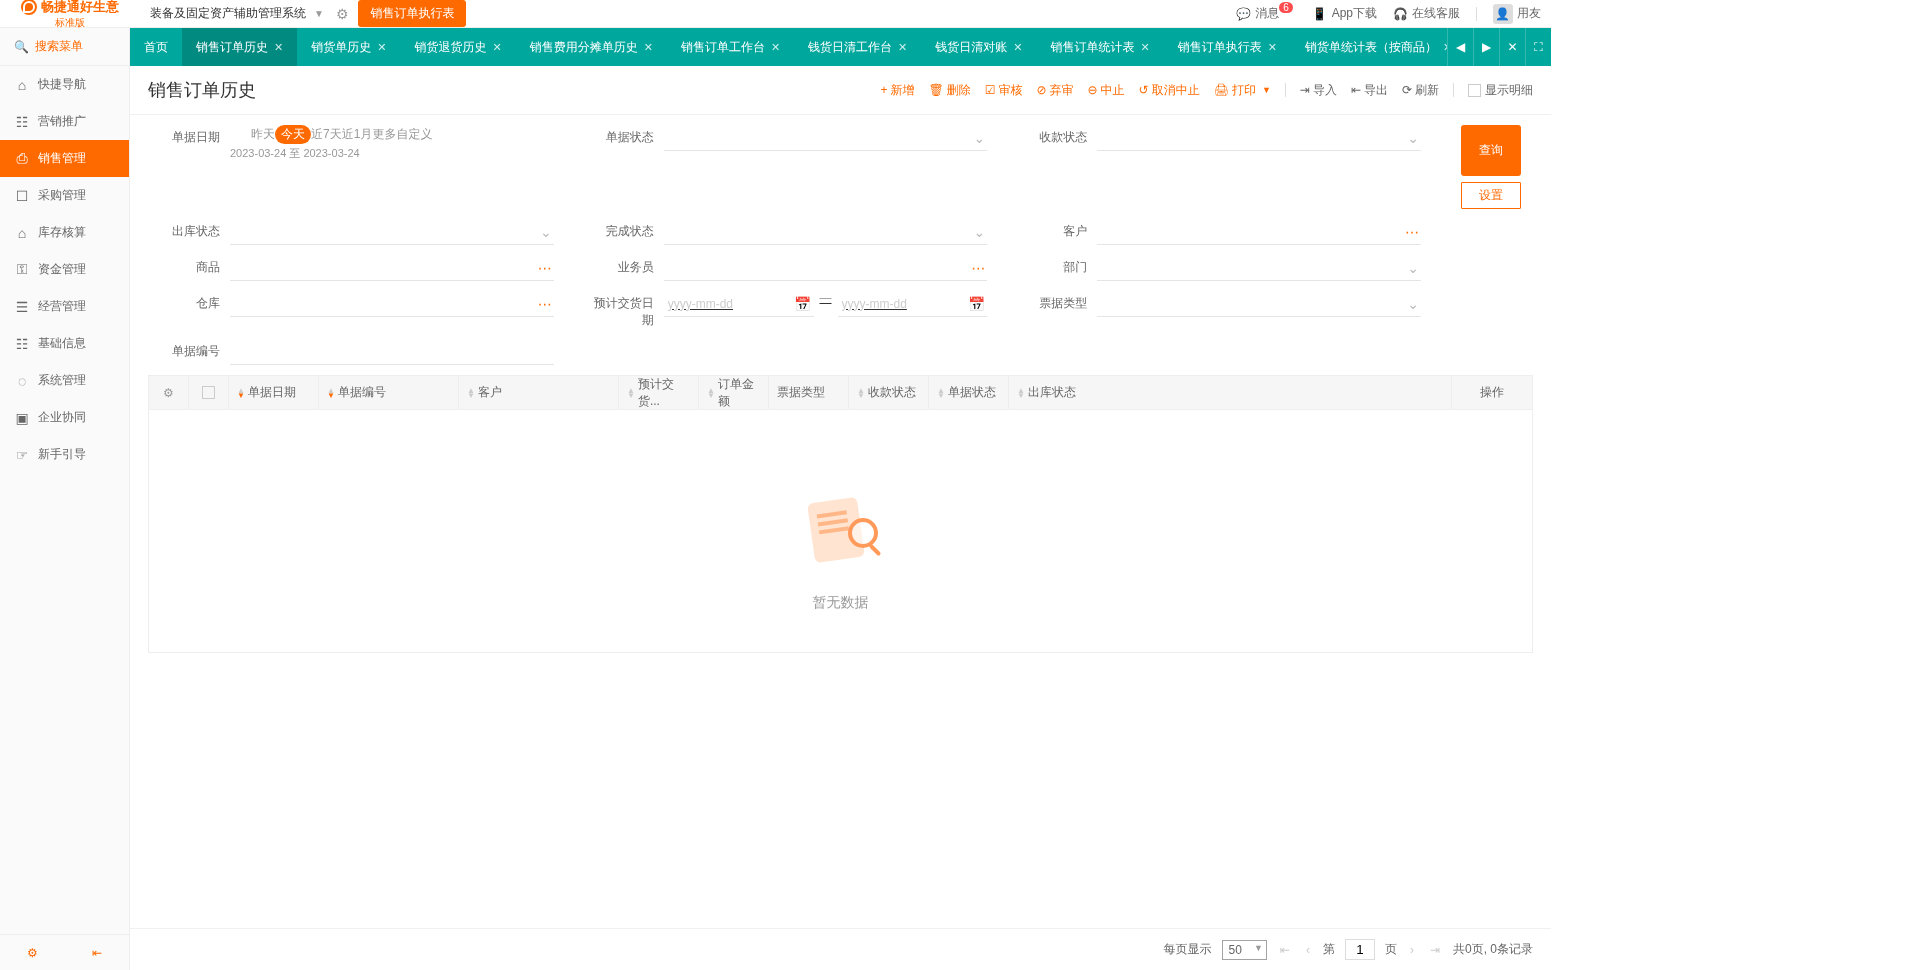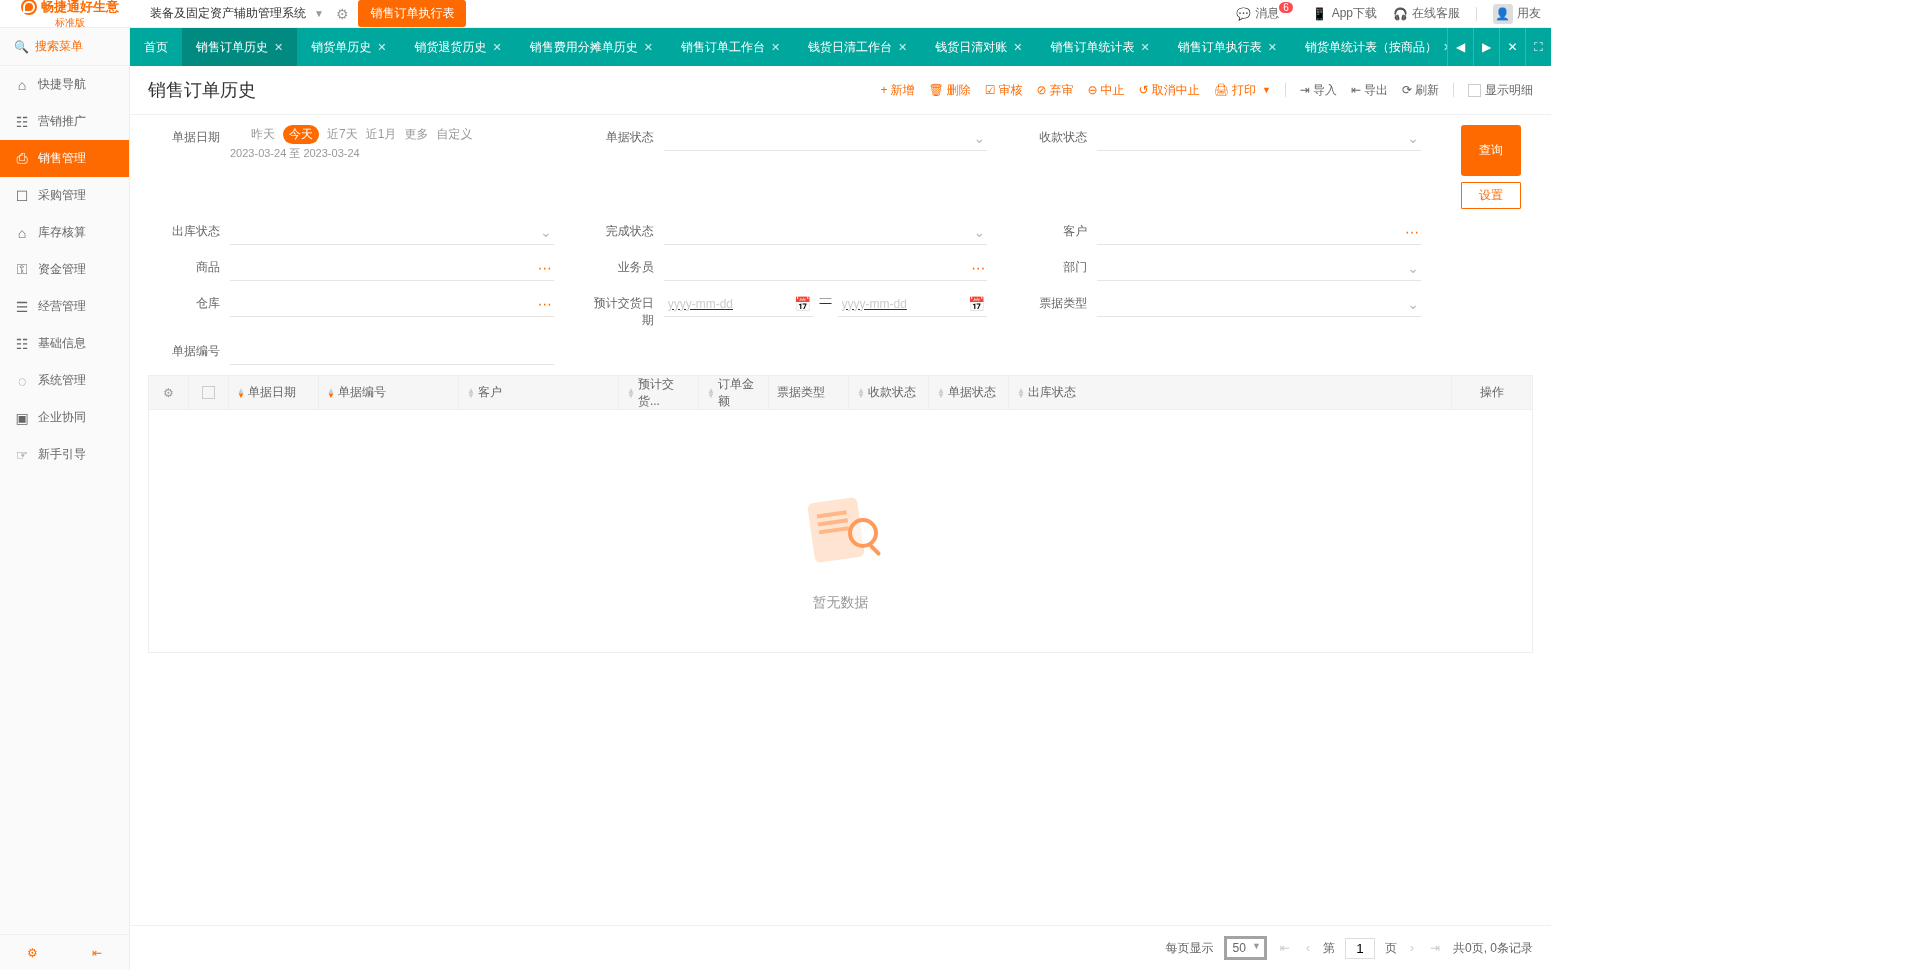--- a/index.html
+++ b/index.html
@@ -62,21 +62,21 @@
 
 .filter-form { padding: 10px 30px 0 30px; }
 .filter-row { display: flex; gap: 40px; margin-bottom: 10px; }
 .filter-item { display: flex; align-items: flex-start; flex: 1; min-width: 0; }
 .fi-label { width: 70px; text-align: right; color: #666; padding-right: 10px; padding-top: 4px; font-size: 12px; }
 .fi-control { flex: 1; }
 .fi-input { width: 100%; height: 26px; border: none; border-bottom: 1px solid #e5e5e5; padding: 0 4px; font-size: 12px; color: #333; background: transparent; position: relative; }
 .fi-input-wrap { position: relative; display: flex; align-items: center; }
 .fi-suffix { position: absolute; right: 2px; color: #ff6a00; font-size: 14px; }
 .fi-suffix.gray { color: #bbb; }
-.date-presets { display: flex; gap: 8px; align-items: center; flex-wrap: wrap; padding-left: 21px; }
+.date-presets { display: flex; gap: 0; align-items: center; flex-wrap: wrap; padding-left: 21px; }
 .dp-item { color: #999; cursor: pointer; font-size: 12px; }
 .dp-item.active { background: #ff6a00; color: #fff; padding: 1px 6px; border-radius: 10px; }
 .date-range-text { color: #999; font-size: 11px; margin-top: 2px; }
 .filter-actions { width: 60px; display: flex; flex-direction: column; gap: 6px; }
 .btn-primary { background: #ff6a00; color: #fff; border: none; padding: 17px 0; border-radius: 3px; cursor: pointer; font-size: 12px; }
 .btn-outline { background: #fff; color: #ff6a00; border: 1px solid #ff6a00; padding: 4px 0; border-radius: 1px; cursor: pointer; font-size: 12px; }
 .date-pair { display: flex; align-items: flex-start; gap: 6px; text-decoration: underline; }
 .date-pair .fi-input-wrap { flex: 1; }
 .date-sep { color: #999; }
 .cal-icon { color: #ff6a00; }
@@ -107,21 +107,21 @@
 .empty-state { padding: 80px 0 40px 0; text-align: center; }
 .empty-img { width: 90px; height: 90px; margin: 0 auto 14px auto; position: relative; }
 .empty-doc { position: absolute; left: 15px; top: 10px; width: 50px; height: 60px; background: #ffe4d1; border-radius: 6px; transform: rotate(-8deg); }
 .empty-doc::before { content:''; position:absolute; left:8px; top:12px; width:30px; height:4px; background:#ffb787; box-shadow: 0 8px 0 #ffb787, 0 16px 0 #ffb787; }
 .empty-mag { position: absolute; right: 8px; top: 28px; width: 30px; height: 30px; border: 4px solid #ff9a5a; border-radius: 50%; background: rgba(255,255,255,0.5);}
 .empty-mag::after { content:''; position:absolute; right:-8px; bottom:-8px; width: 14px; height:4px; background:#ff9a5a; transform: rotate(45deg); border-radius:2px;}
 .empty-text { color: #999; font-size: 14px; }
 
 
 .pagination { display: flex; align-items: center; justify-content: flex-end; gap: 10px; padding: 10px 18px; border-top: 1px solid #f0f0f0; margin-top: auto; color: #666; font-size: 12px;}
-.pg-select { border: 3px solid #a3a3a3; padding: 2px 18px 2px 6px; position: relative; }
+.pg-select { border: 1px solid #a3a3a3; padding: 2px 24px 2px 6px; position: relative; }
 .pg-btn { color: #ccc; cursor: pointer; padding: 0 3px;}
 .pg-input { width: 30px; border: 1px solid #ddd; text-align: center; padding: 2px;}
 
 input { outline: none; font-family: inherit;}
 input::placeholder { color: #ccc; }
 </style>
 </head>
 <body>
 
 <div class="app">

